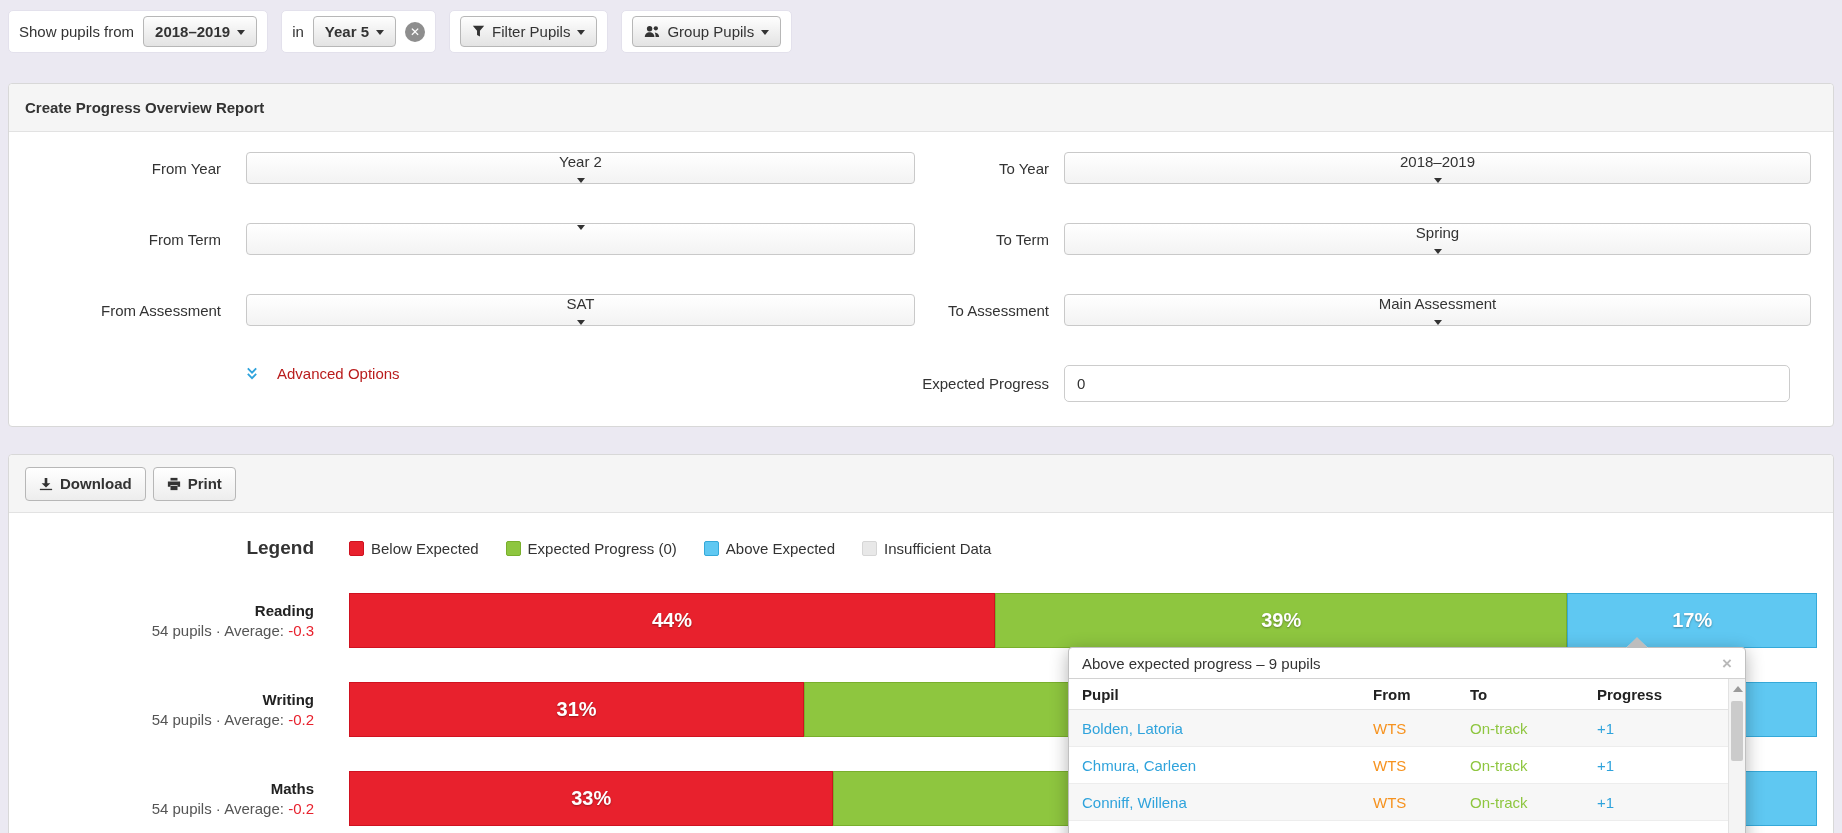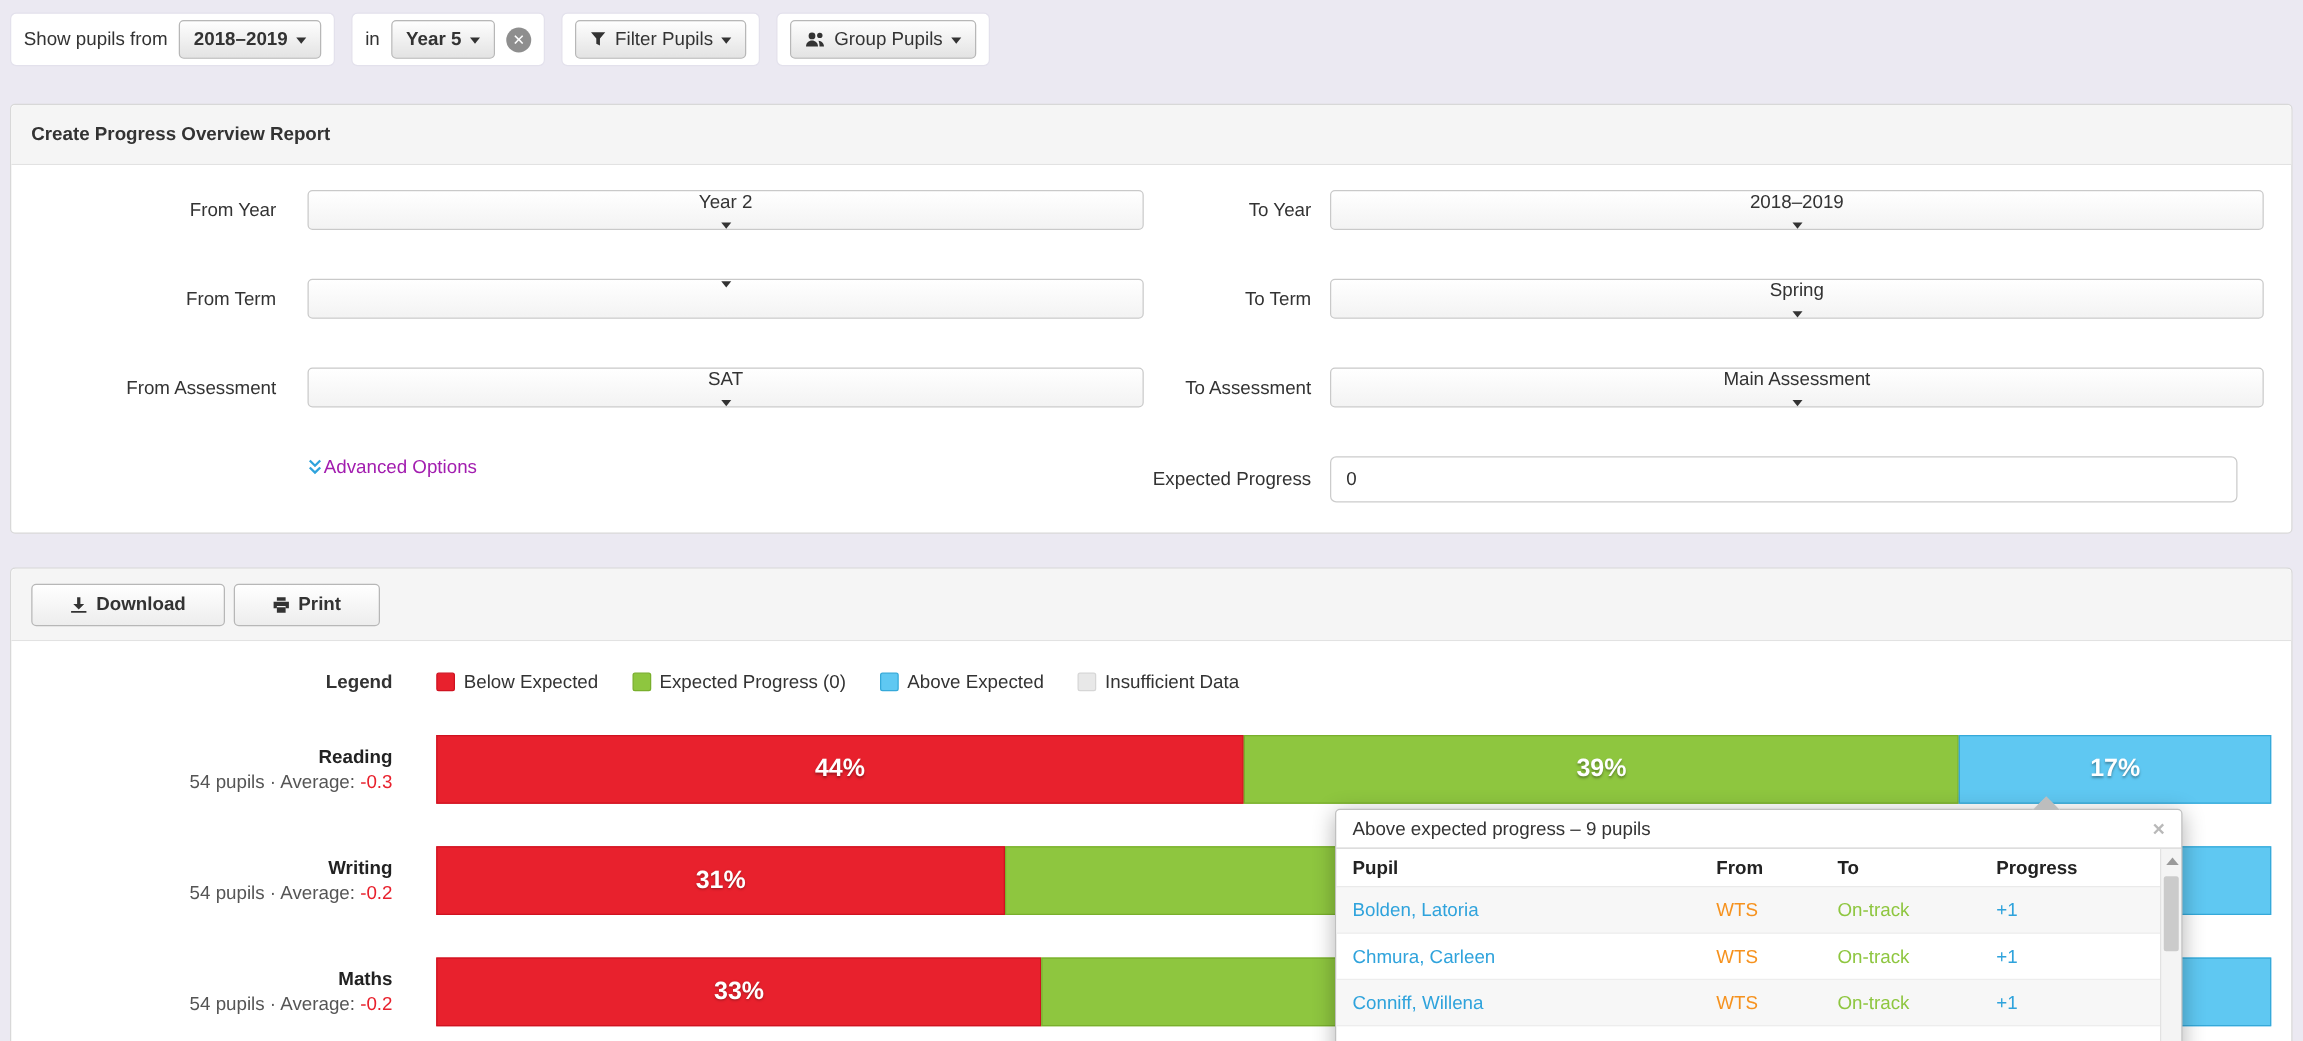--- a/index.html
+++ b/index.html
@@ -38,34 +38,34 @@
   .fr { display:flex; align-items:center; margin-bottom:39px; }
   .fr:last-child { margin-bottom:0; }
   .form-col.left .fr-label { width:196px; text-align:right; margin-right:25px; flex:none; }
   .form-col.right .fr-label { width:128px; text-align:right; margin-right:15px; flex:none; }
   .fr-field { flex:1; margin-right:6px; }
   .select { height:32px; background:linear-gradient(#ffffff,#f3f3f3); border:1px solid #c9c9c9;
             border-radius:4px; display:flex; align-items:center; padding:0 12px; cursor:pointer; color:#333;flex-direction:column; }
   .select .sel-text { flex:1; }
   .text-input { height:37px; width:100%; max-width:726px; border:1px solid #ccc; border-radius:5px;
                 padding:0 12px; font-size:15px; color:#333; font-family:inherit; background:#fff; }
-  .adv-link { color:#a21caf; display:inline-flex; align-items:center; gap:1px; cursor:pointer; text-decoration:none; }
+  .adv-link { color:#b91c1c; display:inline-flex; align-items:center; gap:19px; cursor:pointer; text-decoration:none; }
 
   
   .panel2 { margin-top:27px; border-radius:4px; height:420px; }
   .panel2 .panel-h { height:58px; display:flex; align-items:center; justify-content:space-between; }
   .hdr-btns { display:flex; gap:7px; }
-  .hdr-btns .btn { height:34px; padding:5px 30px; background:linear-gradient(#ffffff,#ededed); }
+  .hdr-btns .btn { height:34px; padding:5px 13px; background:linear-gradient(#ffffff,#ededed); }
 
   .legend-row { display:flex; align-items:center; margin-top:24px; }
   .row-label { width:340px; padding-right:35px; text-align:right; flex:none; }
   .legend-items { display:flex; align-items:center; gap:27px; }
   .legend-item { display:flex; align-items:center; gap:7px; font-size:15px; color:#333; }
   .swatch { width:15px; height:15px; border-radius:2px; flex:none; }
-  .lg-label { font-weight:bold; font-size:15px; }
+  .lg-label { font-weight:bold; font-size:19px; }
 
   .chart-row { display:flex; align-items:center; margin-top:34px; }
   .subject { font-weight:bold; font-size:15px; color:#222; margin-bottom:3px; }
   .meta { font-size:15px; color:#555; }
   .bar { flex:1; height:55px; display:flex; margin-right:16px; }
   .seg { display:flex; align-items:center; justify-content:center; color:#fff; font-weight:bold;
          font-size:20px; text-shadow:0 1px 2px rgba(0,0,0,0.35); border:1px solid rgba(0,0,0,0.18); cursor:pointer; }
 
   
   .popup { position:absolute; left:1068px; top:647px; width:678px; height:230px; background:#fff;

